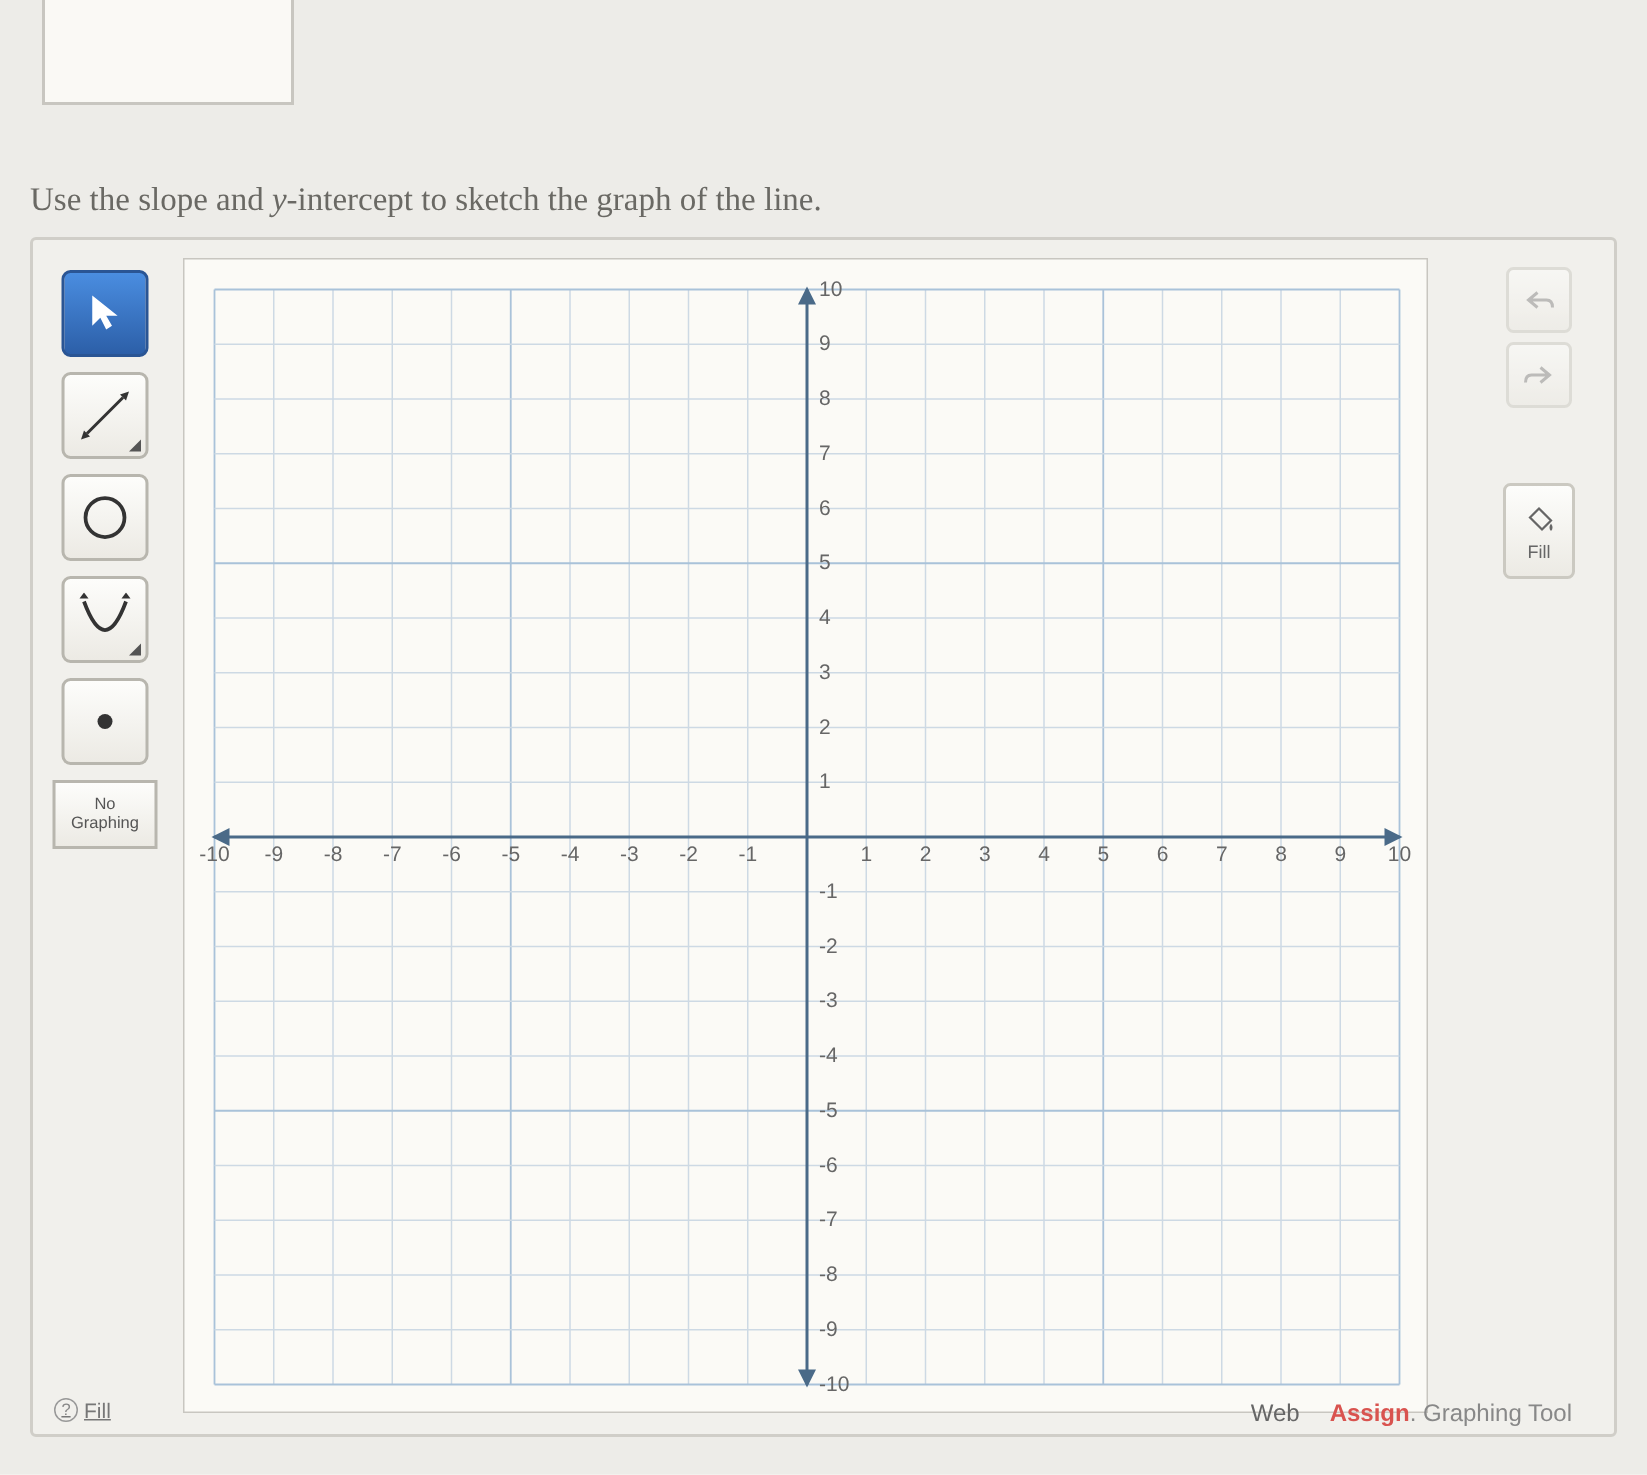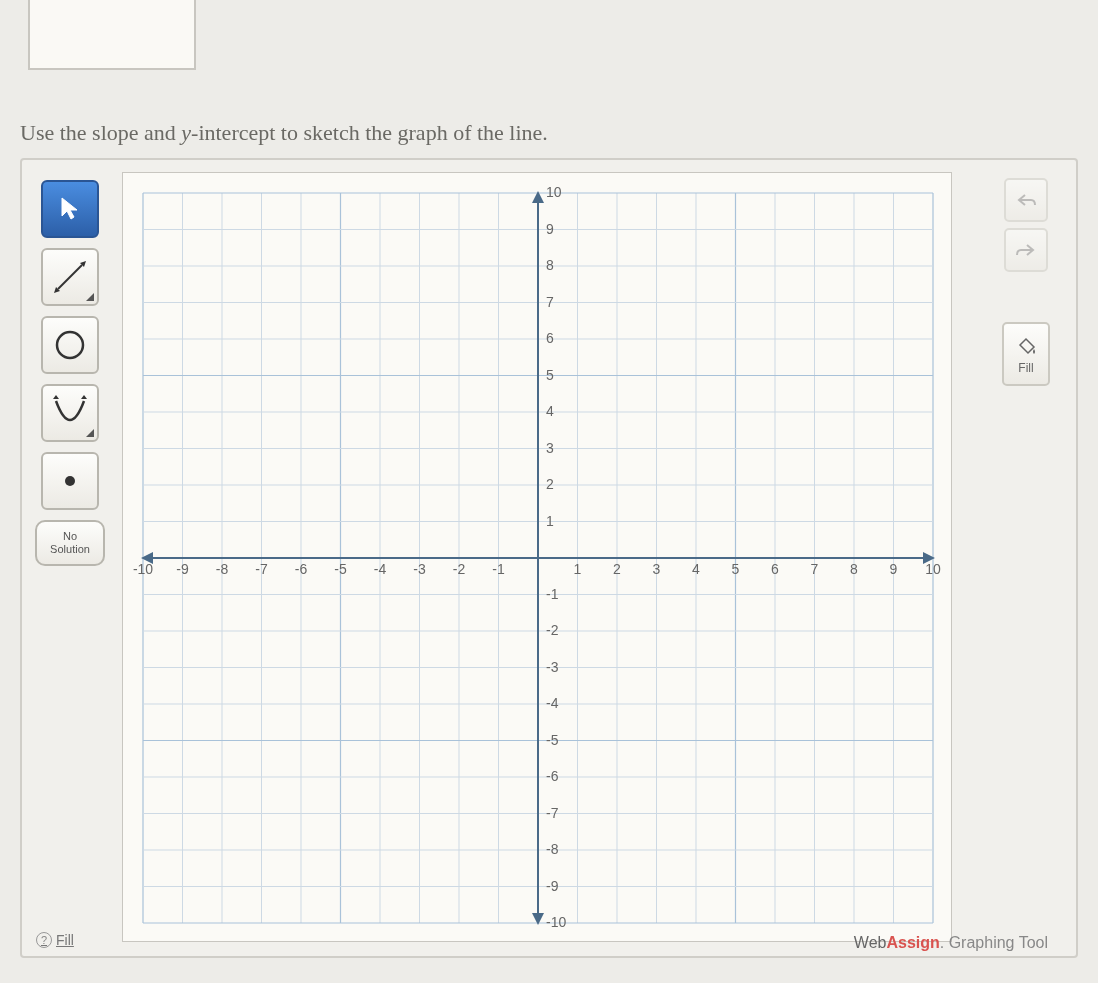--- a/index.html
+++ b/index.html
@@ -77,21 +77,21 @@
     width: 0; height: 0;
     border-left: 8px solid transparent;
     border-bottom: 8px solid #555;
   }
   .tool-no-solution {
     width: 70px;
     height: 46px;
     margin: 10px auto;
     background: linear-gradient(#fdfdfb, #eceae4);
     border: 2px solid #b8b6ae;
-    border-radius: 10px;
+    border-radius: 0;
     font-size: 11px;
     color: #555;
     text-align: center;
     display: flex;
     flex-direction: column;
     justify-content: center;
     line-height: 1.2;
     cursor: pointer;
   }
   .help-link {
@@ -161,21 +161,21 @@
     gap:4px;
   }
   .brand {
     position: absolute;
     right: 28px;
     bottom: 4px;
     font-size: 16px;
     color: #888;
   }
   .brand .wa1 { color:#666; font-weight:normal; }
-  .brand .wa2 { color:#d9534f; font-weight:bold; }
+  .brand .wa2 { color:#d9534f; font-weight:bold;padding-left:20px; }
   svg text.tick {
     font-size: 14px;
     fill: #666;
     font-family: Arial, sans-serif;
   }
 </style>
 </head>
 <body>
 
 <div class="page">
@@ -215,21 +215,21 @@
         </svg>
         <div class="corner"></div>
       </div>
       <div class="tool-btn" title="Point">
         <svg width="20" height="20">
           <circle cx="10" cy="10" r="5" fill="#333"></circle>
         </svg>
       </div>
       <div class="tool-no-solution">
         <span>No</span>
-        <span>Solution</span>
+        <span>Graphing</span>
       </div>
     </div>
 
     <div class="graph-area">
       <svg id="grid-svg" width="830" height="770">
           <line x1="20" y1="750" x2="20" y2="20" stroke="#a9c2d9" stroke-width="1.2"></line>
           <line x1="59.5" y1="750" x2="59.5" y2="20" stroke="#cdd9e4" stroke-width="1"></line>
           <line x1="99" y1="750" x2="99" y2="20" stroke="#cdd9e4" stroke-width="1"></line>
           <line x1="138.5" y1="750" x2="138.5" y2="20" stroke="#cdd9e4" stroke-width="1"></line>
           <line x1="178" y1="750" x2="178" y2="20" stroke="#cdd9e4" stroke-width="1"></line>

